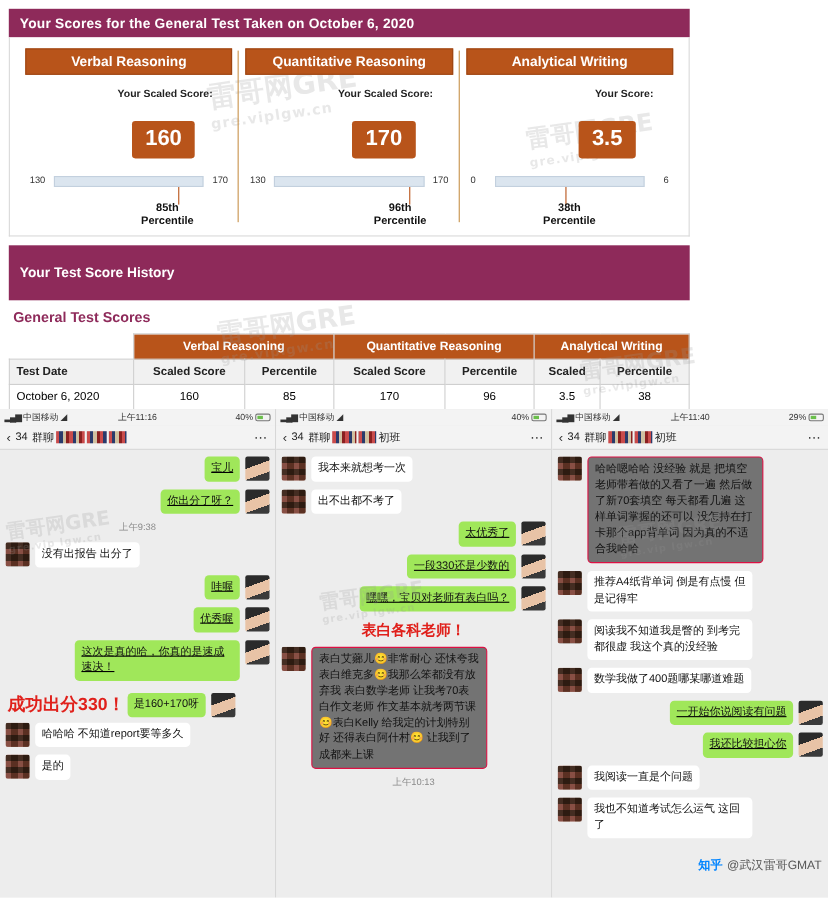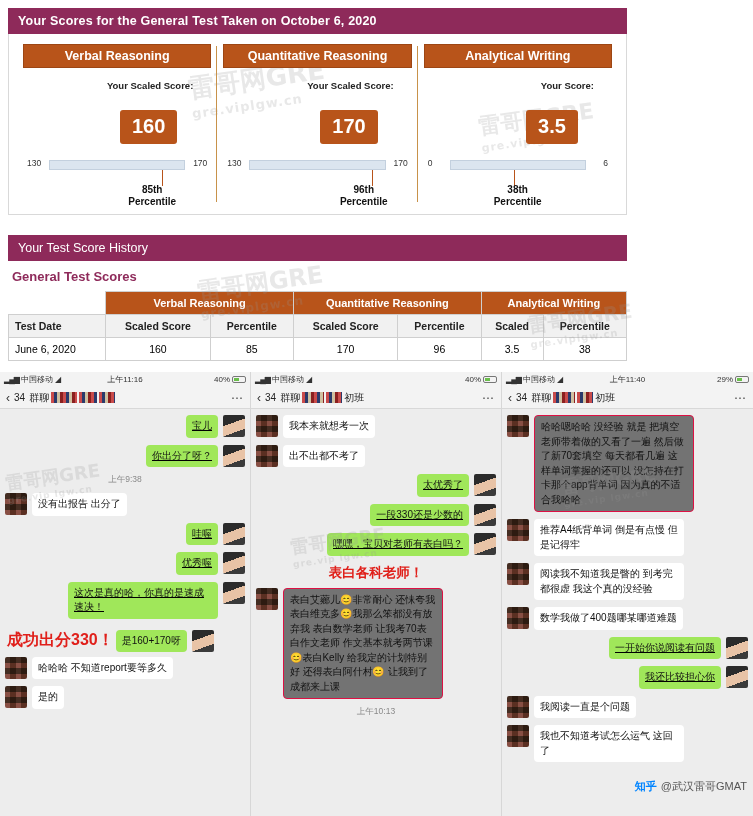--- a/index.html
+++ b/index.html
@@ -72,23 +72,23 @@
   }
   .pct {
     position:absolute; top:116px;
     font-size:10px; font-weight:bold; text-align:center;
     color:#111; line-height:1.2; width:90px;
   }
 
   
   .hist-title {
     background:#8e2a5a; color:#fff;
-    font-size:12.5px; font-weight:normal;
-    padding:6px 10px;
-    margin-top:20px;
+    font-size:12.5px; font-weight:bold;
+    padding:18px 10px;
+    margin-top:8px;
   }
   .hist-sub {
     color:#8e2a5a; font-weight:bold; font-size:13px;
     padding:8px 4px 7px 4px;
   }
   table.hist { width:100%; border-collapse:collapse; font-size:10.5px; }
   table.hist th, table.hist td {
     border:1px solid #cfcfcf; padding:5px 6px;
   }
   table.hist th.grp {
@@ -289,21 +289,21 @@
       <tr>
         <th class="sub left">Test Date</th>
         <th class="sub">Scaled Score</th>
         <th class="sub">Percentile</th>
         <th class="sub">Scaled Score</th>
         <th class="sub">Percentile</th>
         <th class="sub">Scaled</th>
         <th class="sub">Percentile</th>
       </tr>
       <tr>
-        <td class="left">June 6, 2020</td>
+        <td class="left">October 6, 2020</td>
         <td>160</td>
         <td>85</td>
         <td>170</td>
         <td>96</td>
         <td>3.5</td>
         <td>38</td>
       </tr>
     </tbody>
       </table>
   </div>

